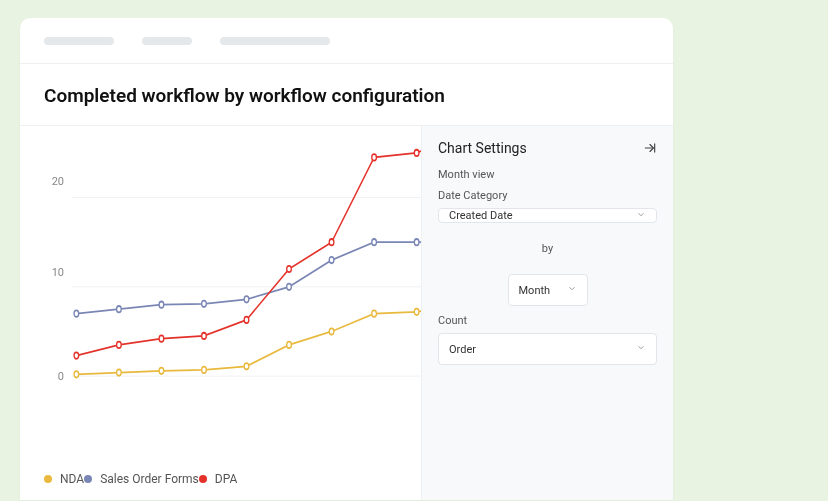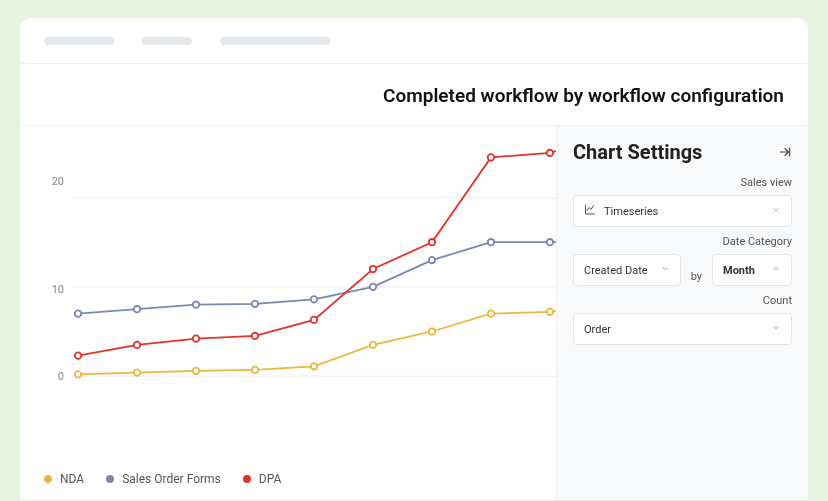--- a/index.html
+++ b/index.html
@@ -1,59 +1,58 @@
 <!DOCTYPE html>
 <html><head>
 <meta charset="utf-8">
 <style>
   * { box-sizing: border-box; margin: 0; padding: 0; }
   html, body { width: 828px; height: 501px; font-family: -apple-system, BlinkMacSystemFont, "Segoe UI", Roboto, Helvetica, Arial, sans-serif; background: #e8f3e2; }
   .card {
-    position: absolute; left: 20px; top: 18px; width: 788px; height: 482px;
+    position: absolute; left: 20px; top: 18px; width: 653px; height: 482px;
     background: #fff; border-radius: 10px 10px 0 0; overflow: hidden;
     box-shadow: 0 1px 3px rgba(0,0,0,0.04);
-    text-align: right;
   }
   .topbar { height: 46px; border-bottom: 1px solid #eef0f2; display:flex; align-items:center; padding: 0 24px; gap: 28px;}
   .skel { height: 8px; border-radius: 4px; background:#e5e8eb; }
   .skel.a{width:70px;} .skel.b{width:50px;} .skel.c{width:110px;}
 
   .titlebar { padding: 20px 24px 18px 24px; border-bottom: 1px solid #eef0f2; }
   .titlebar h1 { font-size: 19px; font-weight: 600; color:#111; }
 
   .body { position: relative; display:flex; height: calc(100% - 46px - 62px); }
   .chartzone { flex:1; position:relative; padding: 14px 8px 8px 20px; }
   .settings { width: 252px; flex:none; background:#f8f9fb; border-left:1px solid #eef0f2; padding: 14px 16px 10px 16px; }
 
   .settings-head { display:flex; justify-content:space-between; align-items:center; margin-bottom: 12px;}
-  .settings-head h2 { font-size: 20px; font-weight: 700; color:#222; }
+  .settings-head h2 { font-size: 14px; font-weight: 400; color:#222; }
   .collapse-icon { width:14px; height:14px; color:#444; cursor:pointer; display:flex; align-items:center; justify-content:center;}
 
   .field-label { font-size: 11px; color:#555; margin-top: 8px; margin-bottom: 6px; }
   .select {
     width:100%; height: 32px; background:#fff; border:1px solid #e2e5e9; border-radius:4px;
     font-size: 11px; color:#333; padding: 0 28px 0 10px; display:flex; align-items:center; position:relative; cursor:pointer;
   }
   .select.with-icon { padding-left: 30px; }
   .select .chev { position:absolute; right:10px; top:50%; transform:translateY(-50%); color:#888; }
   .select .lead-icon { position:absolute; left:10px; top:50%; transform:translateY(-50%); color:#555; }
-  .row { display:flex; align-items:center; gap: 10px; }
-  .row .by { font-size:11px; color:#555;margin-top:12px; }
+  .row { display:flex; align-items:center; gap: 19px; flex-direction: column; }
+  .row .by { font-size:11px; color:#555; }
   .row .select.small1 { flex:1; }
-  .row .select.small2 { width: 80px; font-weight: bold; }
+  .row .select.small2 { width: 80px; }
 
   
   .plot { position:absolute; left: 52px; right: 0px; top: 18px; height: 250px; }
   .yaxis { position:absolute; left:20px; top:18px; height:250px; width:30px; }
   .ylab { position:absolute; right:6px; font-size:11px; color:#888; transform: translateY(50%); }
   .grid line { stroke:#eceff2; stroke-width:1; }
   .series path { fill:none; stroke-width:1.8; }
   .series .pt { fill:#fff; stroke-width:1.8; }
 
-  .legend { position:absolute; left:24px; bottom: 14px; display:flex; gap: 22px; align-items:center;}
+  .legend { position:absolute; left:24px; bottom: 14px; display:flex; align-items:center;}
   .legend .item{ display:flex; align-items:center; gap:8px; font-size:12px; color:#555;}
   .legend .dot{ width:8px; height:8px; border-radius:50%; }
 </style>
 </head>
 <body>
 
 <div class="card">
   <div class="topbar">
     <div class="skel a"></div>
     <div class="skel b"></div>
@@ -62,21 +61,21 @@
 
   <div class="titlebar">
     <h1>Completed workflow by workflow configuration</h1>
   </div>
 
   <div class="body">
     <div class="chartzone">
       <div class="yaxis">
 
         <div class="ylab" style="bottom: 17.86px;">0</div>
-        <div class="ylab" style="bottom: 105px;">10</div>
+        <div class="ylab" style="bottom: 122px;">10</div>
         <div class="ylab" style="bottom: 213px;">20</div>
       </div>
       <div class="plot">
         <svg id="chart-svg" width="100%" height="100%" viewBox="0 0 480 250" preserveAspectRatio="none">
           <g class="grid">
               <line x1="0" x2="480" y1="232.14285714285714" y2="232.14285714285714"></line>
               <line x1="0" x2="480" y1="142.85714285714286" y2="142.85714285714286"></line>
               <line x1="0" x2="480" y1="53.571428571428584" y2="53.571428571428584"></line>
             </g>
           <g class="series" id="series-g">
@@ -135,35 +134,21 @@
         <h2>Chart Settings</h2>
         <span class="collapse-icon">
           <svg width="14" height="14" viewBox="0 0 24 24" fill="none" stroke="currentColor" stroke-width="2" stroke-linecap="round">
               <path d="M4 12h13"></path>
               <path d="M12 6l6 6-6 6"></path>
               <path d="M20 5v14"></path>
             </svg>
         </span>
       </div>
 
-      <div class="field-label">Sales view</div>
-      <div class="select with-icon">
-        <span class="lead-icon">
-          <svg width="12" height="12" viewBox="0 0 24 24" fill="none" stroke="currentColor" stroke-width="2" stroke-linecap="round">
-              <path d="M3 3v18h18"></path>
-              <path d="M6 14l4-6 4 4 5-8"></path>
-            </svg>
-        </span>
-        <span>Timeseries</span>
-        <span class="chev">
-          <svg width="10" height="10" viewBox="0 0 24 24" fill="none" stroke="currentColor" stroke-width="2">
-              <path d="M6 9l6 6 6-6"></path>
-            </svg>
-        </span>
-      </div>
+      <div class="field-label">Month view</div>
 
       <div class="field-label">Date Category</div>
       <div class="row">
         <div class="select small1">
           <span>Created Date</span>
           <span class="chev">
             <svg width="10" height="10" viewBox="0 0 24 24" fill="none" stroke="currentColor" stroke-width="2">
                 <path d="M6 9l6 6 6-6"></path>
               </svg>
           </span>

